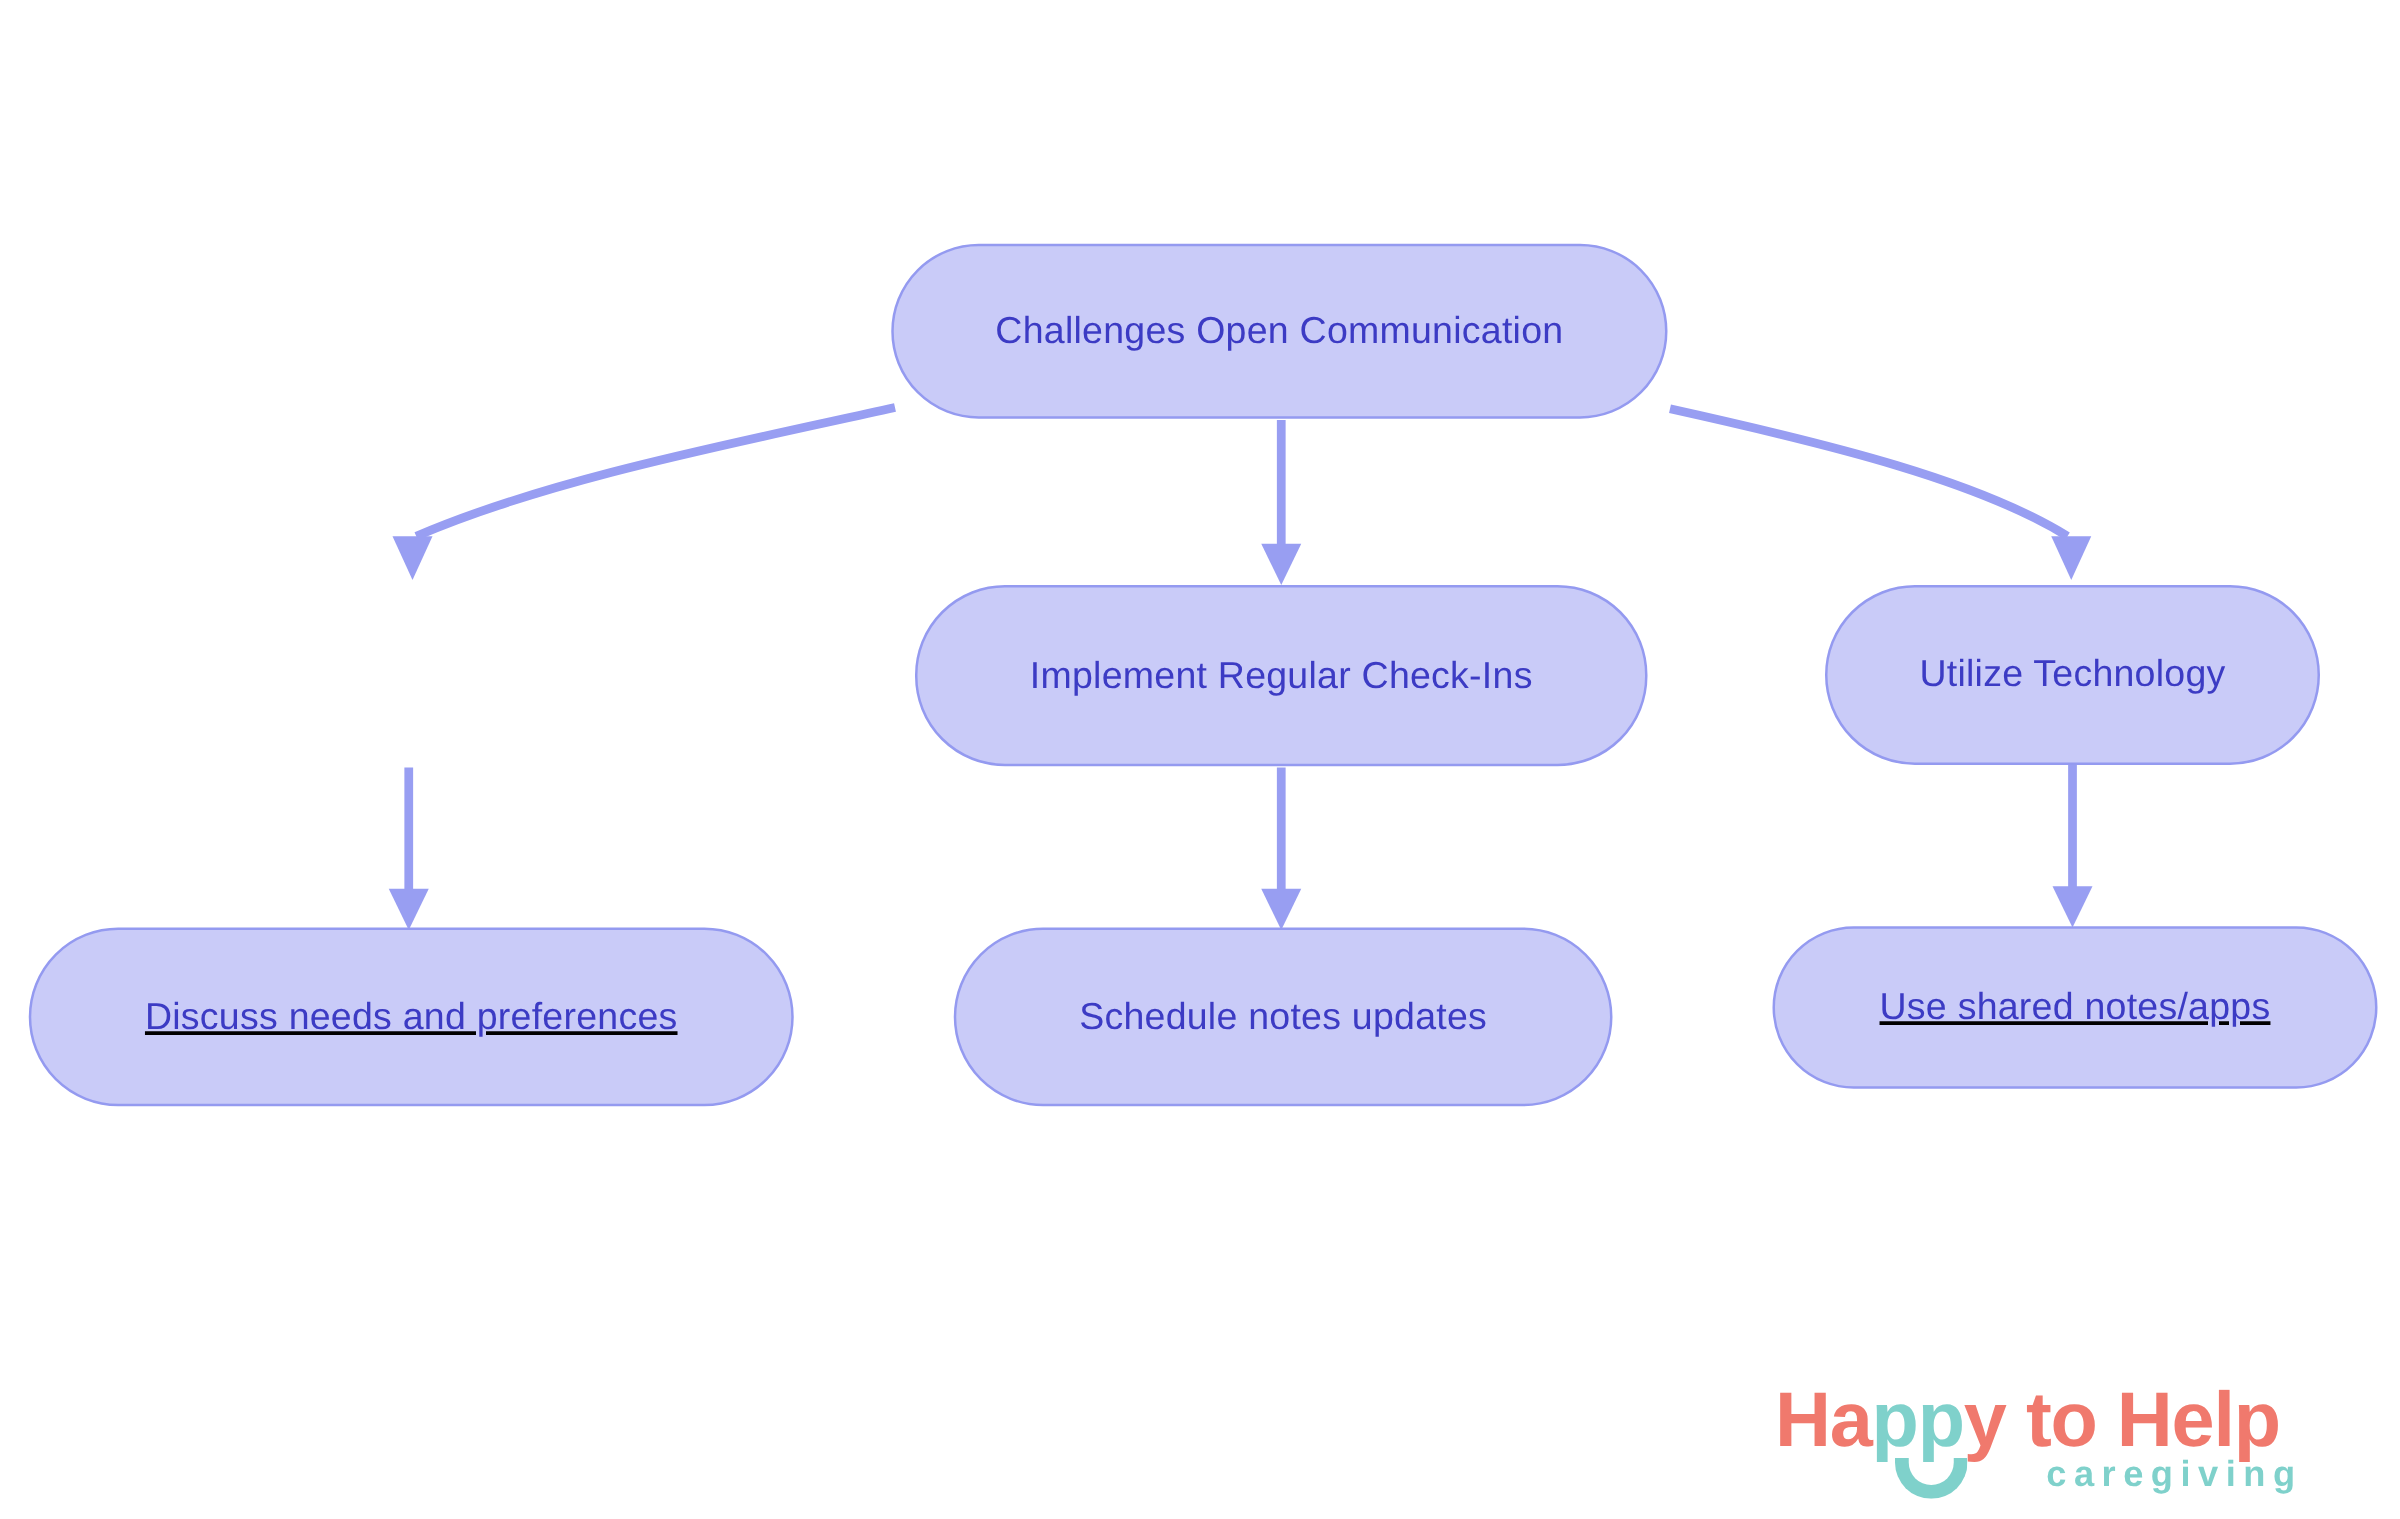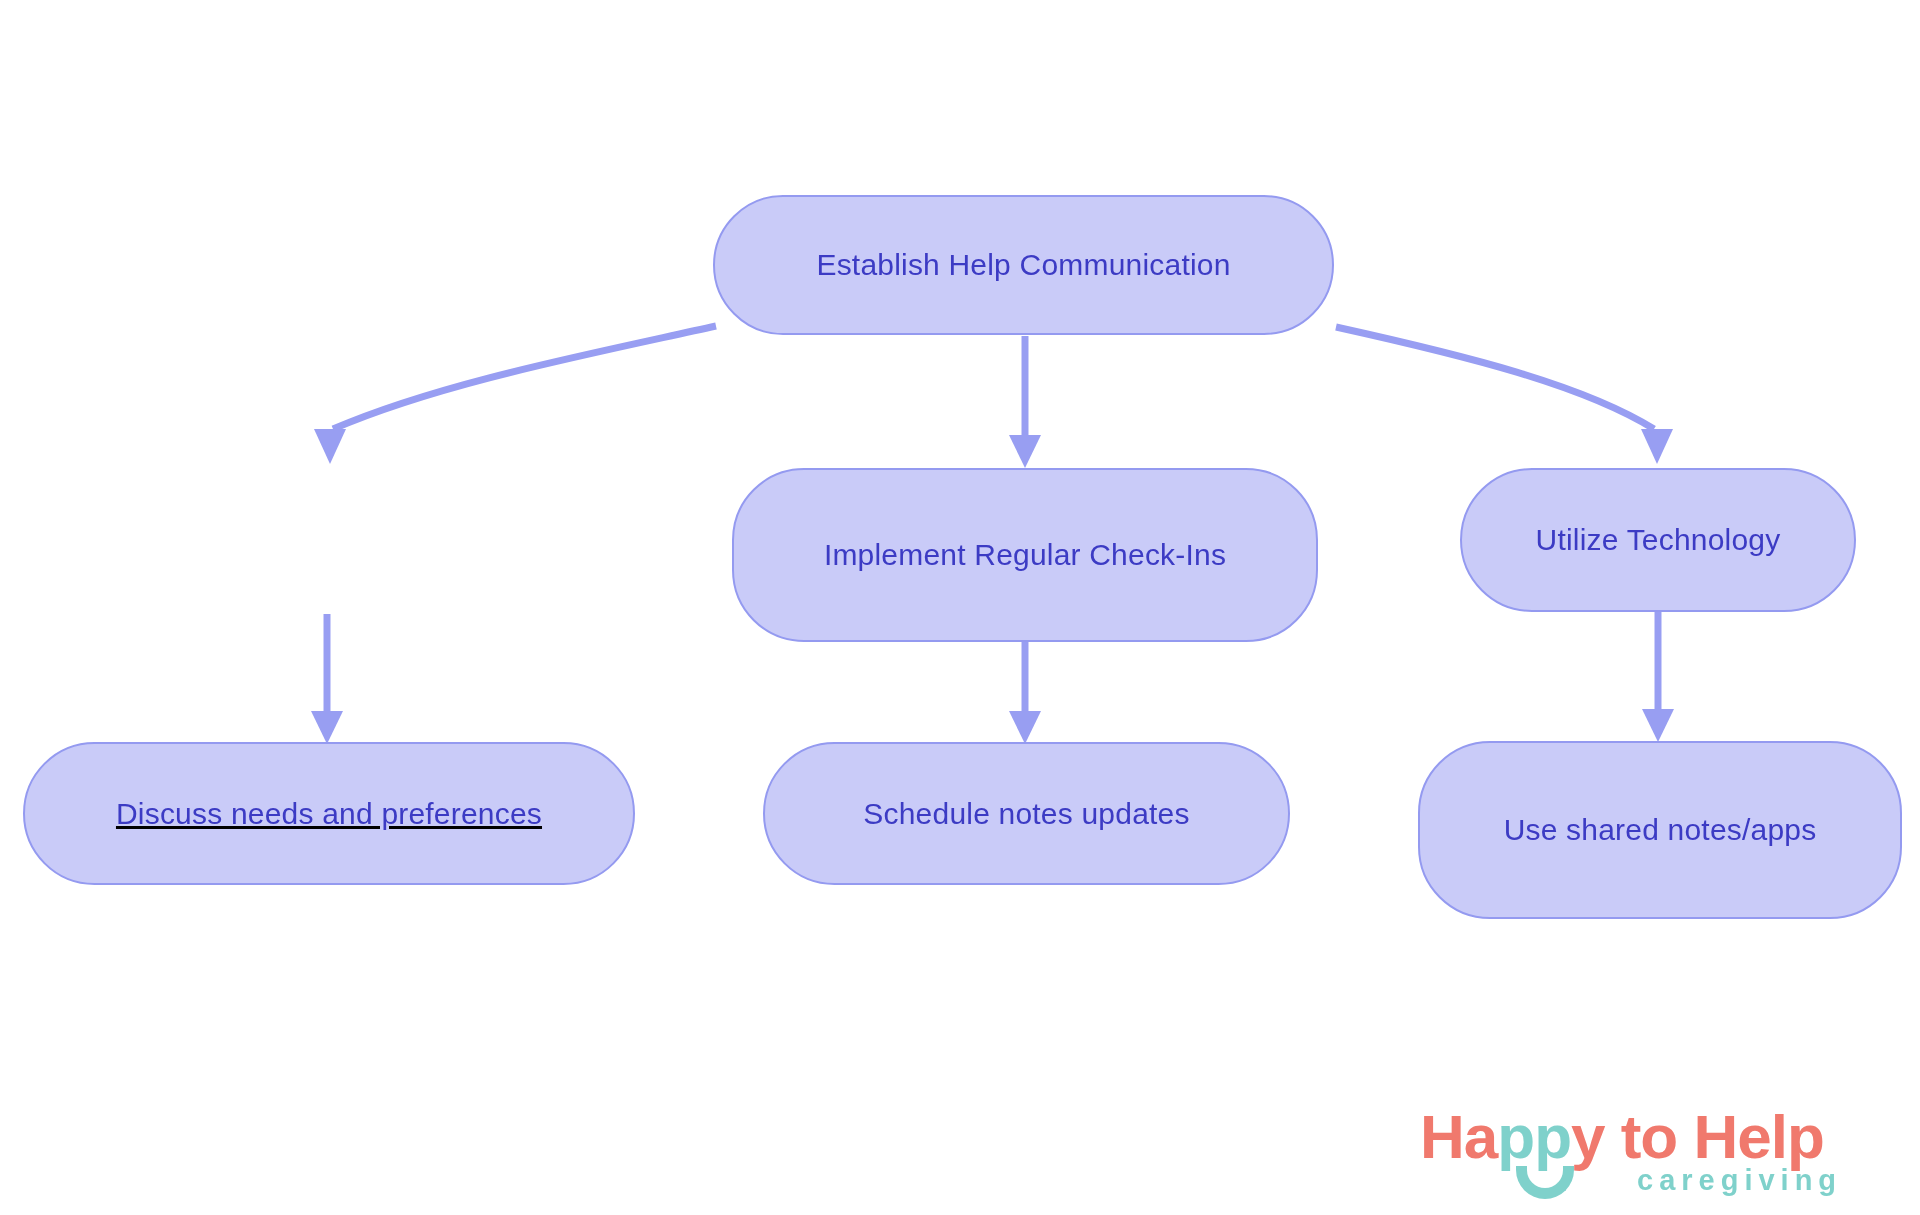--- a/index.html
+++ b/index.html
@@ -118,41 +118,41 @@
       <path class="edge-line" d="M 1025 614 L 1025 713"></path>
       <polygon class="edge-head" points="1009,711 1041,711 1025,744"></polygon>
     </g>
     <g>
       <path class="edge-line" d="M 1658 611 L 1658 711"></path>
       <polygon class="edge-head" points="1642,709 1674,709 1658,742"></polygon>
     </g>
   </svg>
 
   <div class="node" style="left:713px; top:195px; width:621px; height:140px;">
-    <span class="node-label">Establish Help Communication</span>
+    <span class="node-label">Challenges Open Communication</span>
   </div>
 
 
-  <div class="node" style="left:732px; top:468px; width:586px; height:174px;">
+  <div class="node" style="left:732px; top:468px; width:586px; height:145px;">
     <span class="node-label">Implement Regular Check-Ins</span>
   </div>
 
   <div class="node" style="left:1460px; top:468px; width:396px; height:144px;">
     <span class="node-label">Utilize Technology</span>
   </div>
 
   <div class="node" style="left:23px; top:742px; width:612px; height:143px;text-decoration:underline;">
     <span class="node-label">Discuss needs and preferences</span>
   </div>
 
   <div class="node" style="left:763px; top:742px; width:527px; height:143px;">
     <span class="node-label">Schedule notes updates</span>
   </div>
 
-  <div class="node" style="left:1418px; top:741px; width:484px; height:178px;">
+  <div class="node" style="left:1418px; top:741px; width:484px; height:130px;text-decoration:underline;">
     <span class="node-label">Use shared notes/apps</span>
   </div>
 
   <div class="logo">
     <div class="logo-title">
       <span class="logo-part-coral">Ha</span><span class="logo-part-teal">pp</span><span class="logo-part-coral">y to Help</span>
     </div>
     <div class="logo-smile"></div>
     <div class="logo-subtitle">caregiving</div>
   </div>

